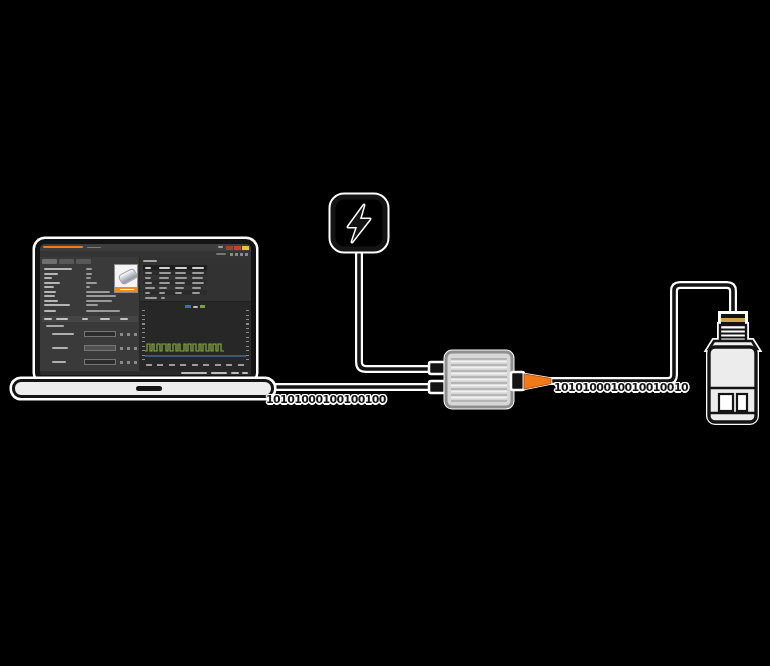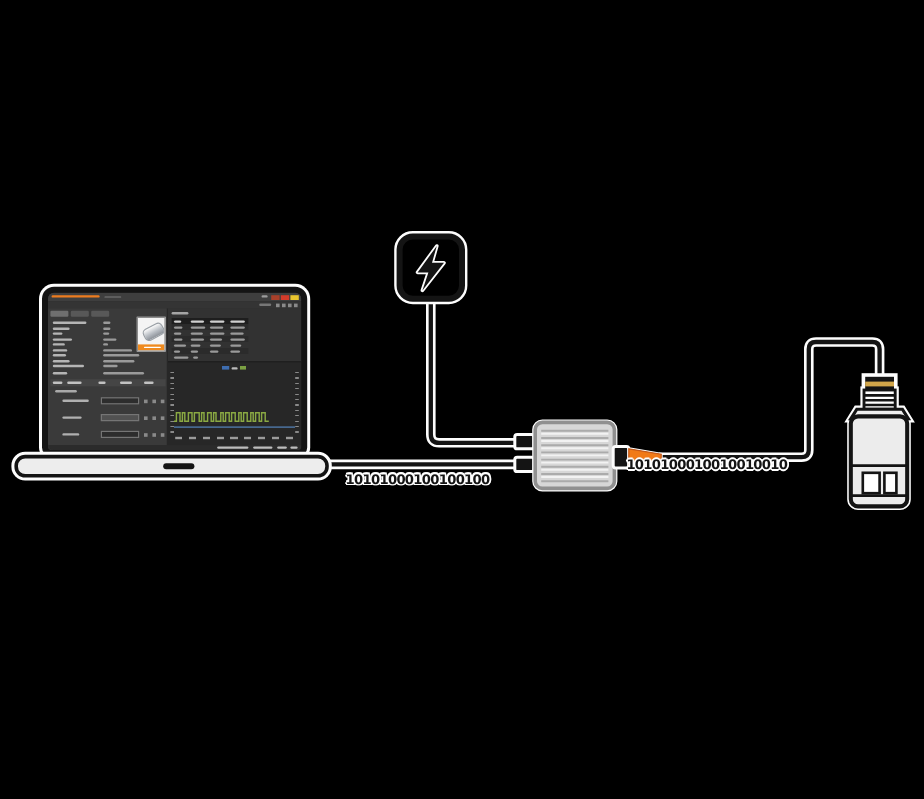--- a/index.html
+++ b/index.html
@@ -275,15 +275,15 @@
       <div class="bar" style="right:12px;top:1px;width:8px;background:#bdbdbd"></div>
       <div class="bar" style="right:3px;top:1px;width:6px;background:#bdbdbd"></div>
     </div>
   </div>
 </div>
 
 <div class="laptop-base">
   <div class="base-notch"></div>
 </div>
 
-<div class="binary-label" style="left:288px;top:393px">10101000100100100</div>
-
-<div class="binary-label" style="left:522px;top:381px">1010100010010010010</div>
+<div class="binary-label" style="left:266px;top:393px">10101000100100100</div>
+
+<div class="binary-label" style="left:554px;top:381px">1010100010010010010</div>
 
 </body></html>

